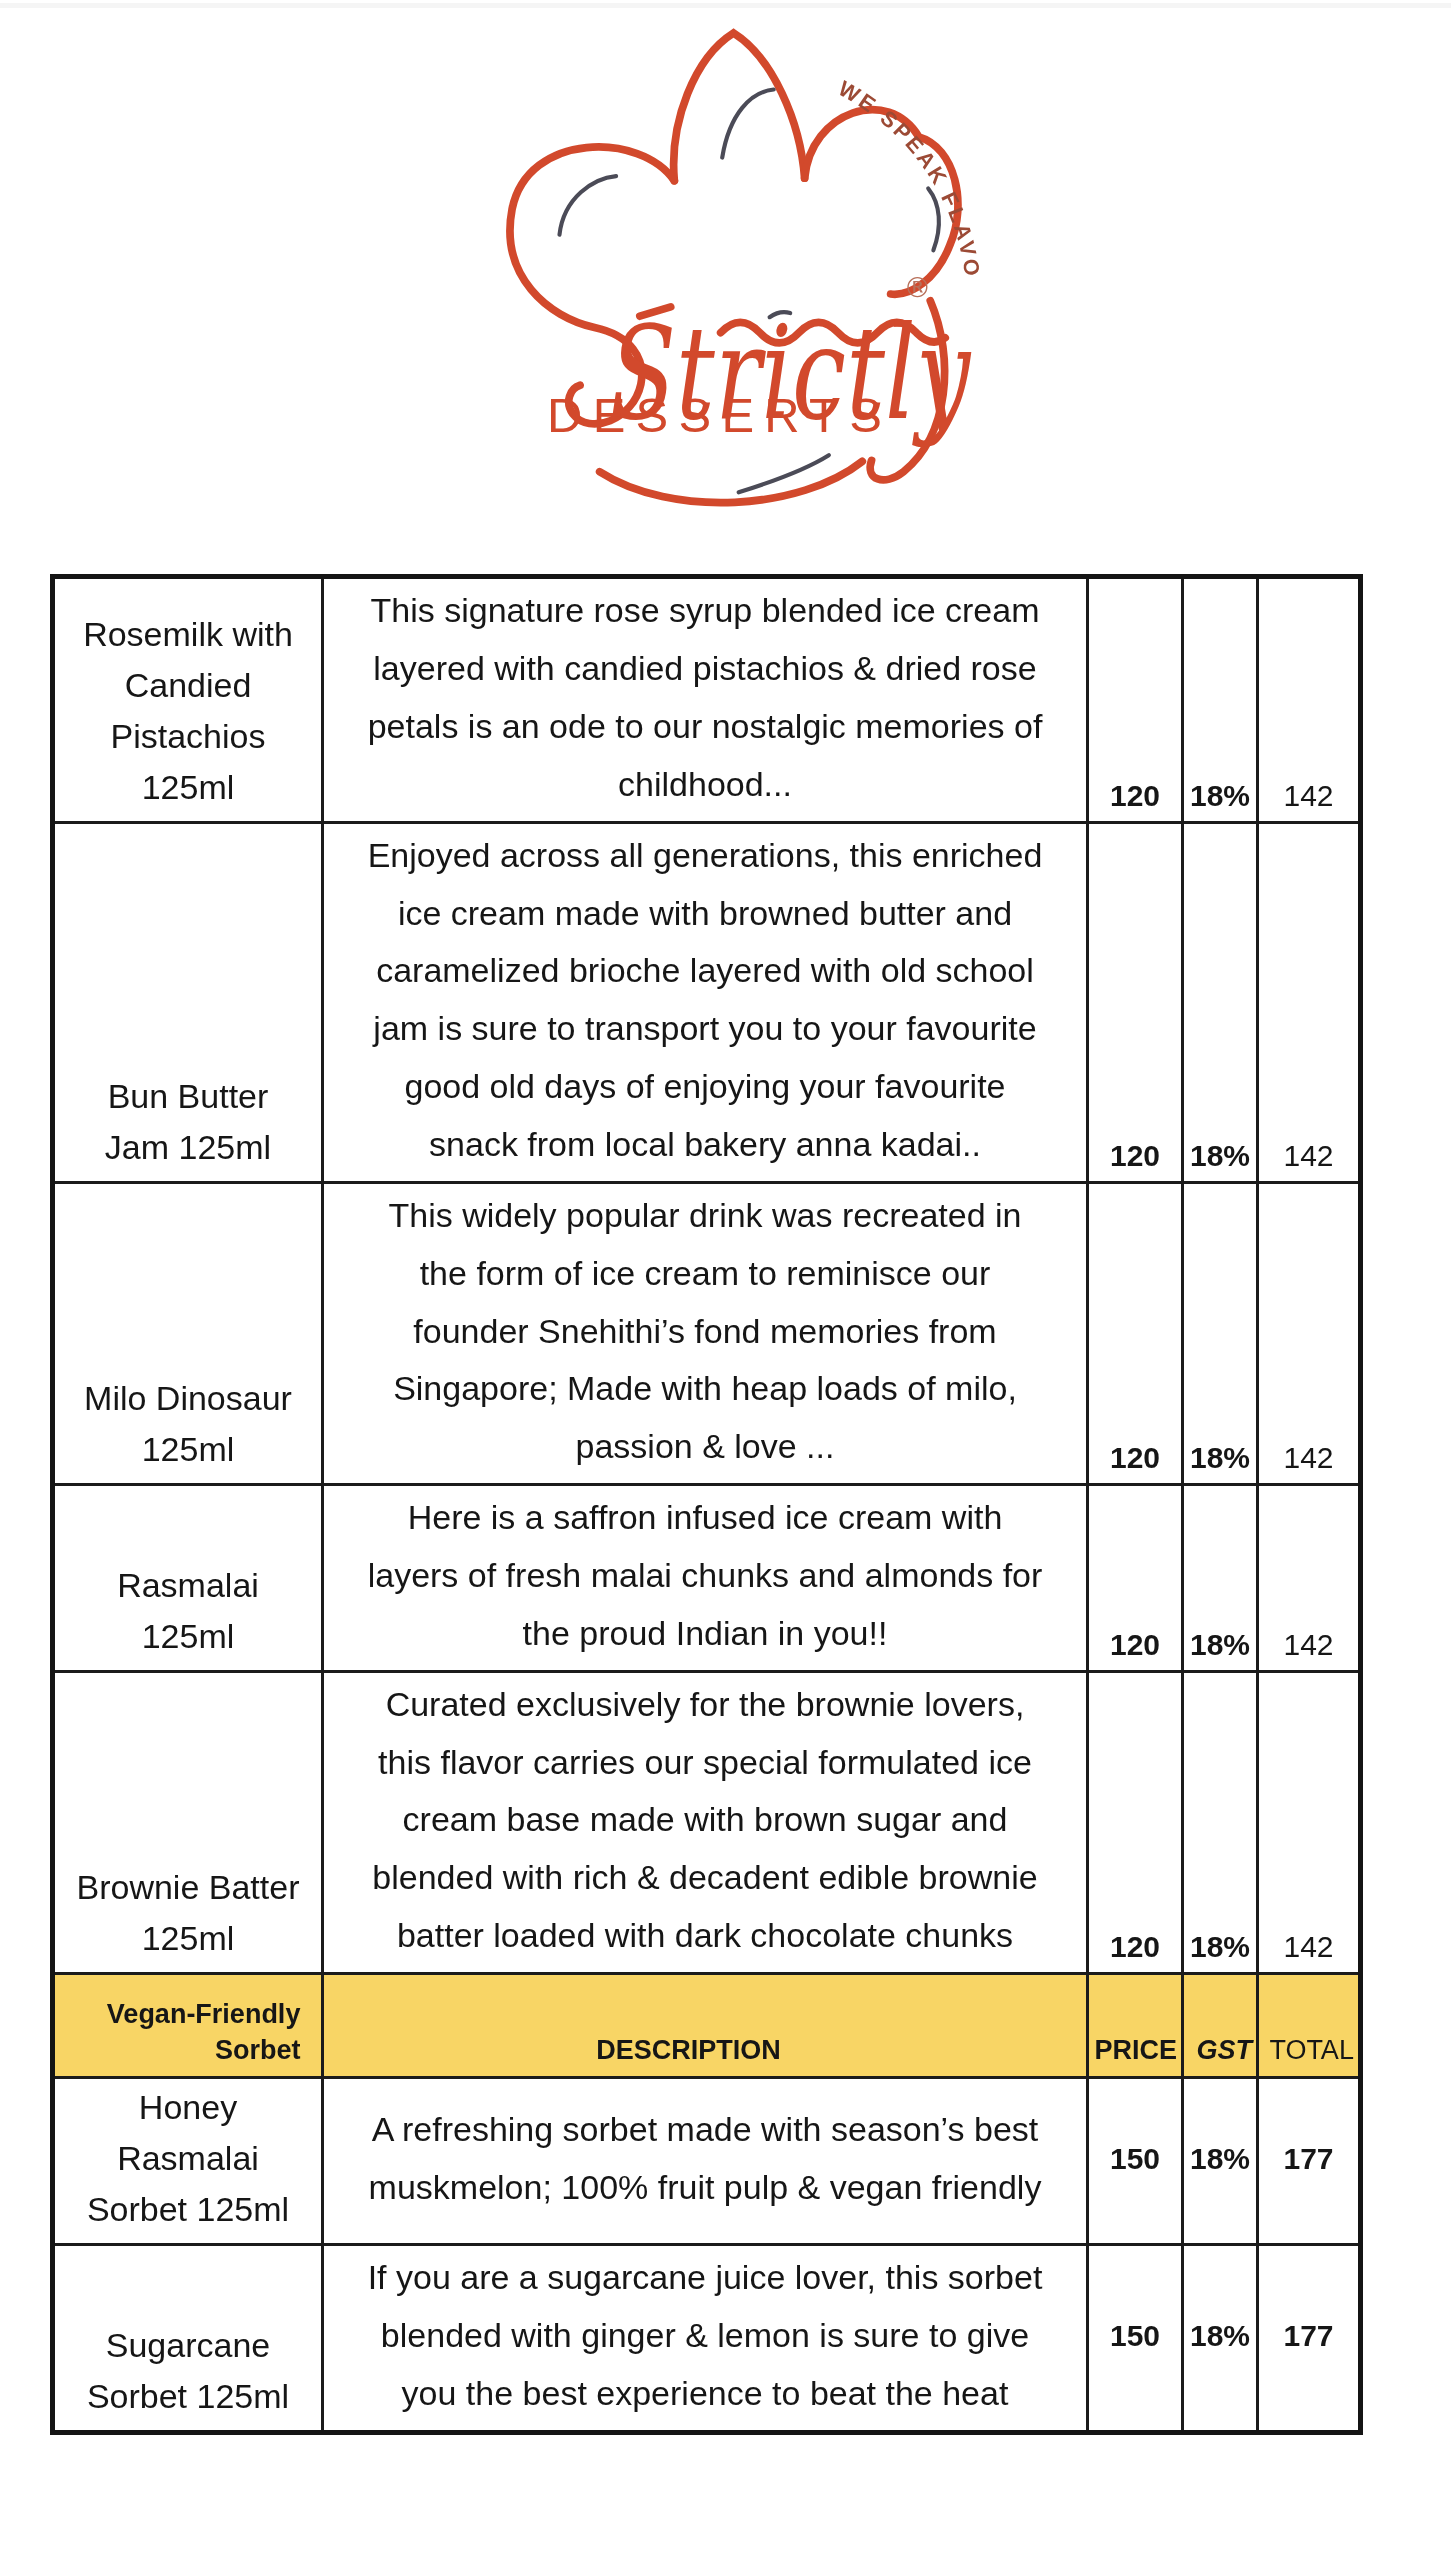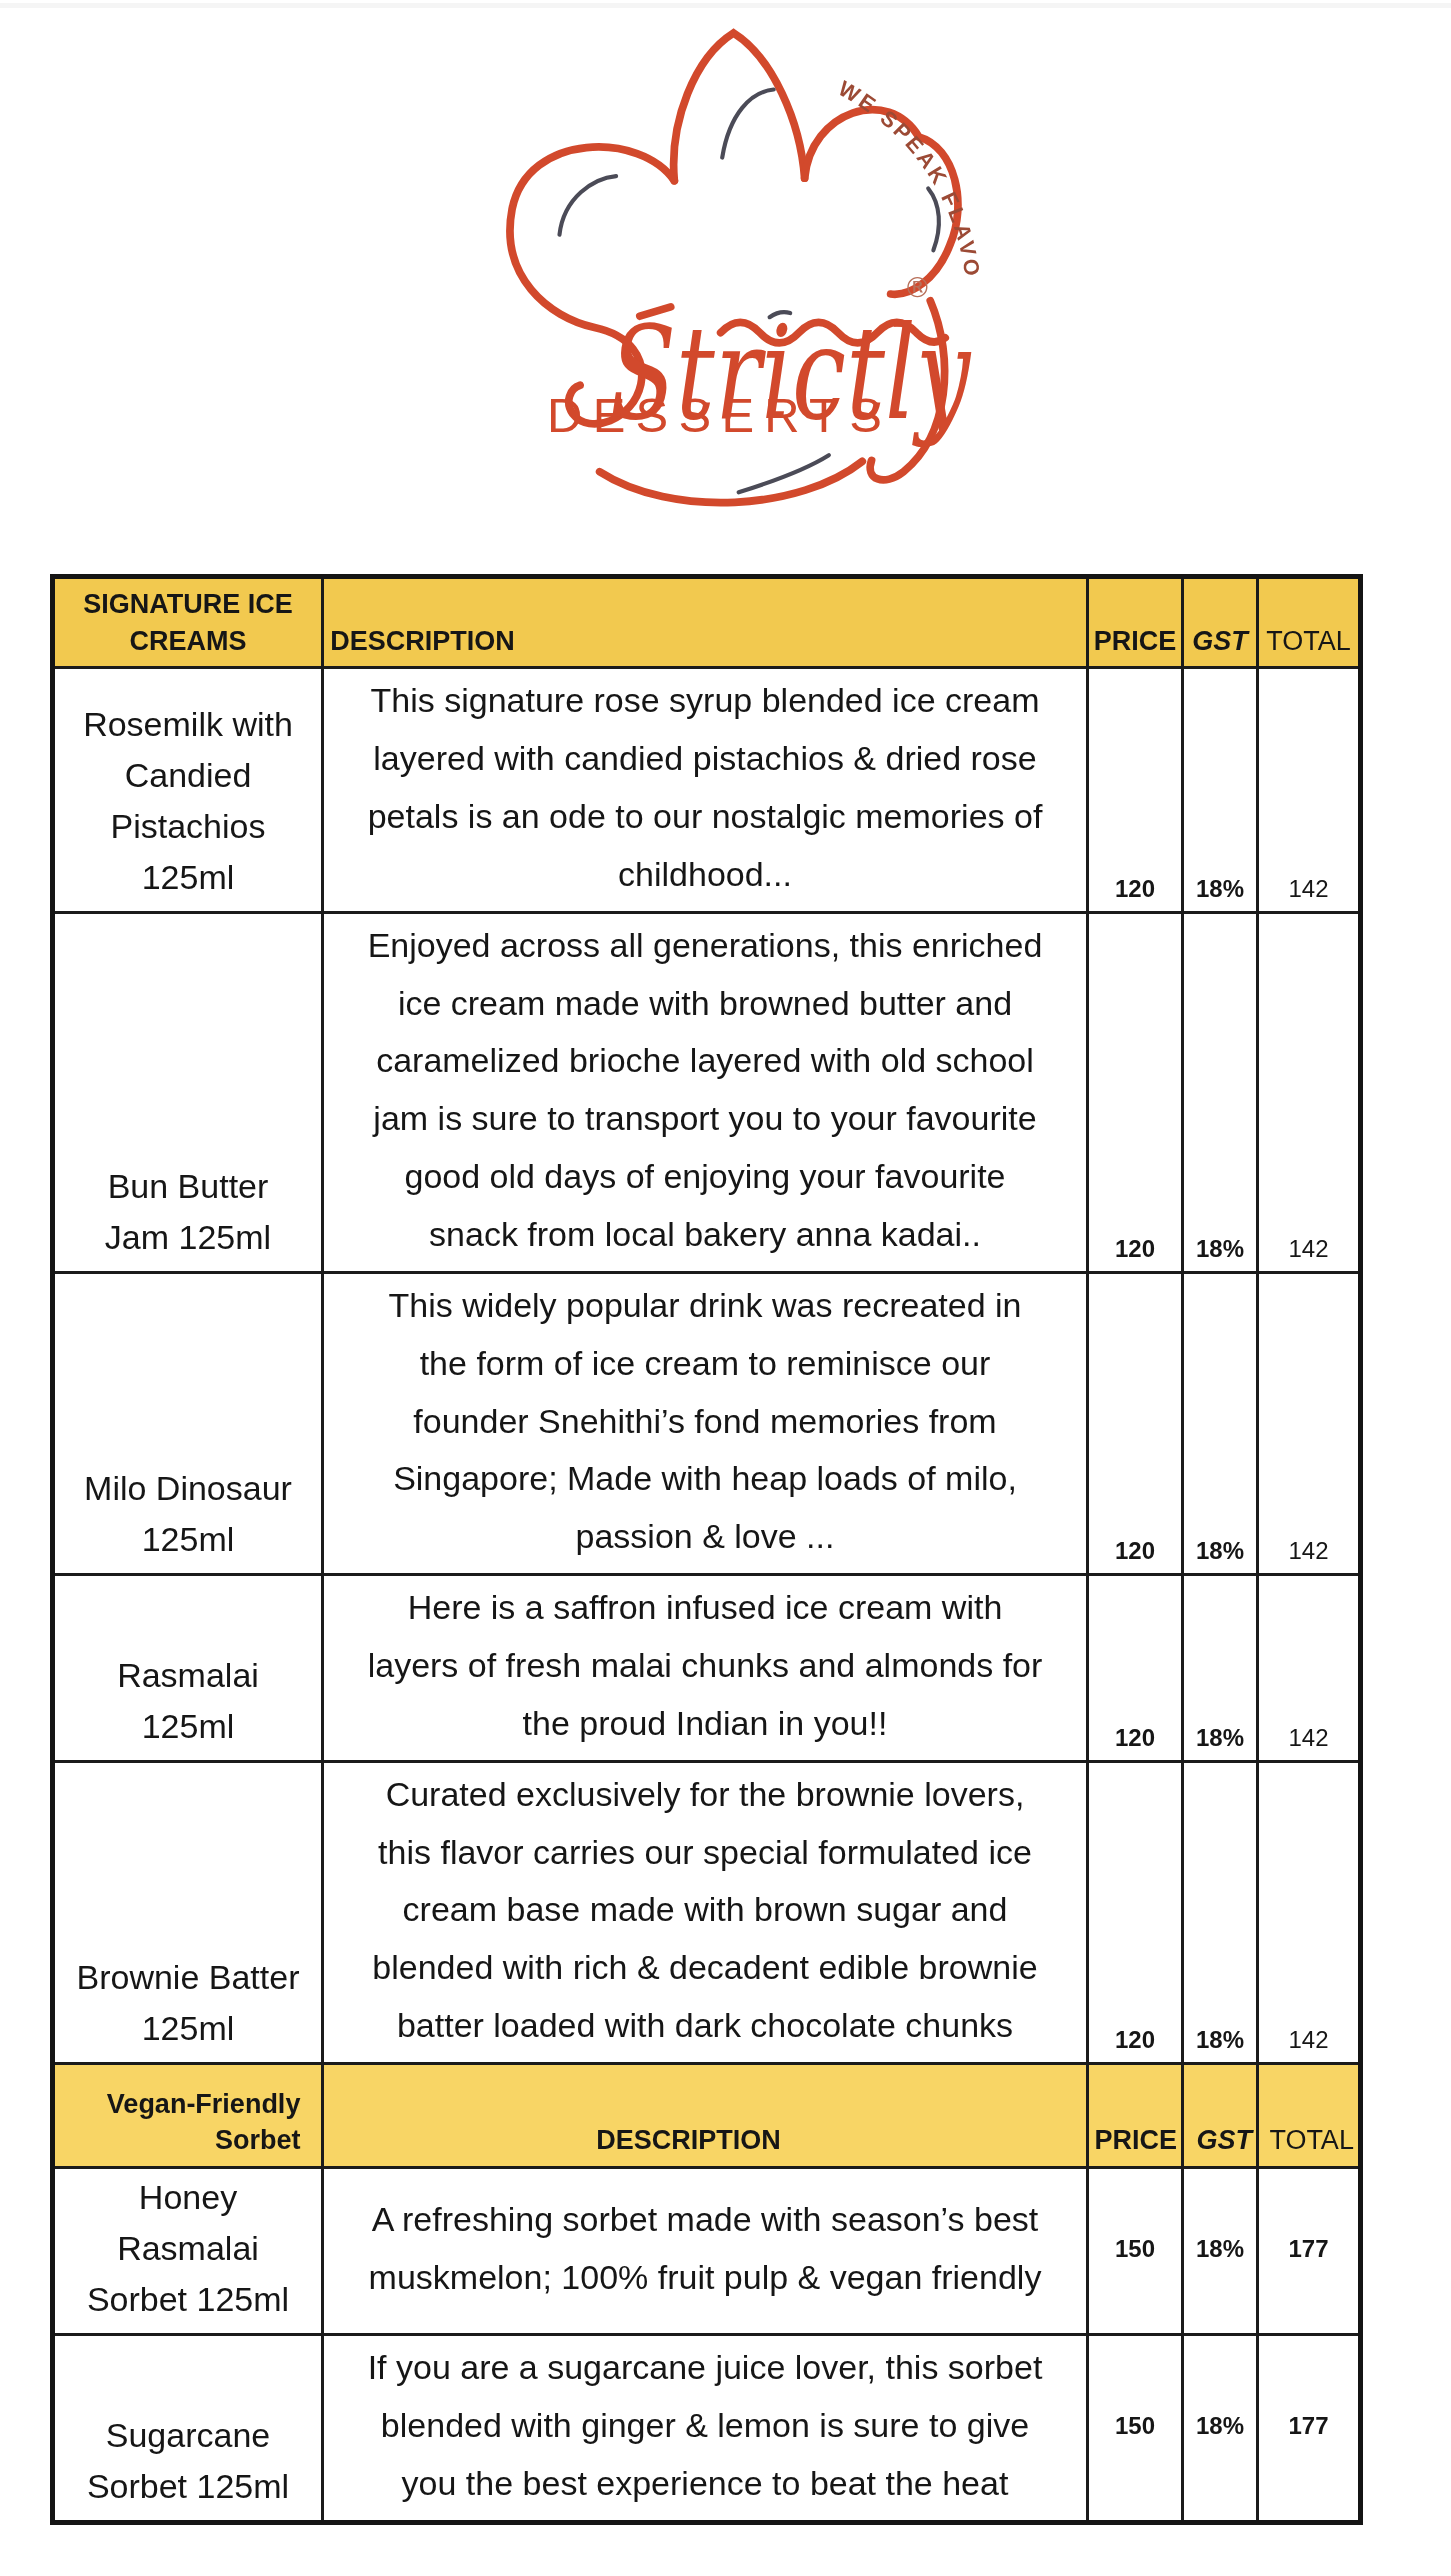--- a/index.html
+++ b/index.html
@@ -32,21 +32,21 @@
     border:5.2px solid #141414;
   }
   .t1 td{
     border:3.6px solid #1b1b1b;
     vertical-align:bottom;
     text-align:center;
     font-size:34px;
   }
   td.ci{padding:3.1px 20.6px 8.2px;line-height:1.5;}
   td.cd{padding:3.1px 39px 7.2px;line-height:1.7;}
-  td.cp,td.cg,td.ct{padding:3.1px 4.1px 8.2px;font-size:24px;}
+  td.cp,td.cg,td.ct{padding:3.1px 4.1px 8.2px;font-size:30px;}
   td.cp{font-weight:700;}
   td.cg{font-weight:700;}
   
   tr.hdr td{
     background:#f2c94f;
     font-weight:700;
     font-size:27px;
     vertical-align:bottom;
     line-height:1.35;
     padding-bottom:7.2px;
@@ -117,27 +117,20 @@
 
   <table class="menu-table t1">
     <colgroup>
       <col style="width:270px">
         <col style="width:765px">
         <col style="width:95px">
         <col style="width:75px">
         <col style="width:103px">
     </colgroup>
     <tbody>
-      <tr class="hdr" style="height:91px">
-        <td class="ci">SIGNATURE ICE CREAMS</td>
-        <td class="cd">DESCRIPTION</td>
-        <td class="cp">PRICE</td>
-        <td class="cg">GST</td>
-        <td class="ct">TOTAL</td>
-      </tr>
       <tr style="height:139px">
         <td class="ci">Rosemilk with Candied Pistachios 125ml</td>
         <td class="cd">This signature rose syrup blended ice cream layered with candied pistachios &amp; dried rose petals is an ode to our nostalgic memories of childhood...</td>
         <td class="cp">120</td>
         <td class="cg">18%</td>
         <td class="ct">142</td>
       </tr>
       <tr style="height:270px">
         <td class="ci">Bun Butter Jam 125ml</td>
         <td class="cd">Enjoyed across all generations, this enriched ice cream made with browned butter and caramelized brioche layered with old school jam is sure to transport you to your favourite good old days of enjoying your favourite snack from local bakery anna kadai..</td>

